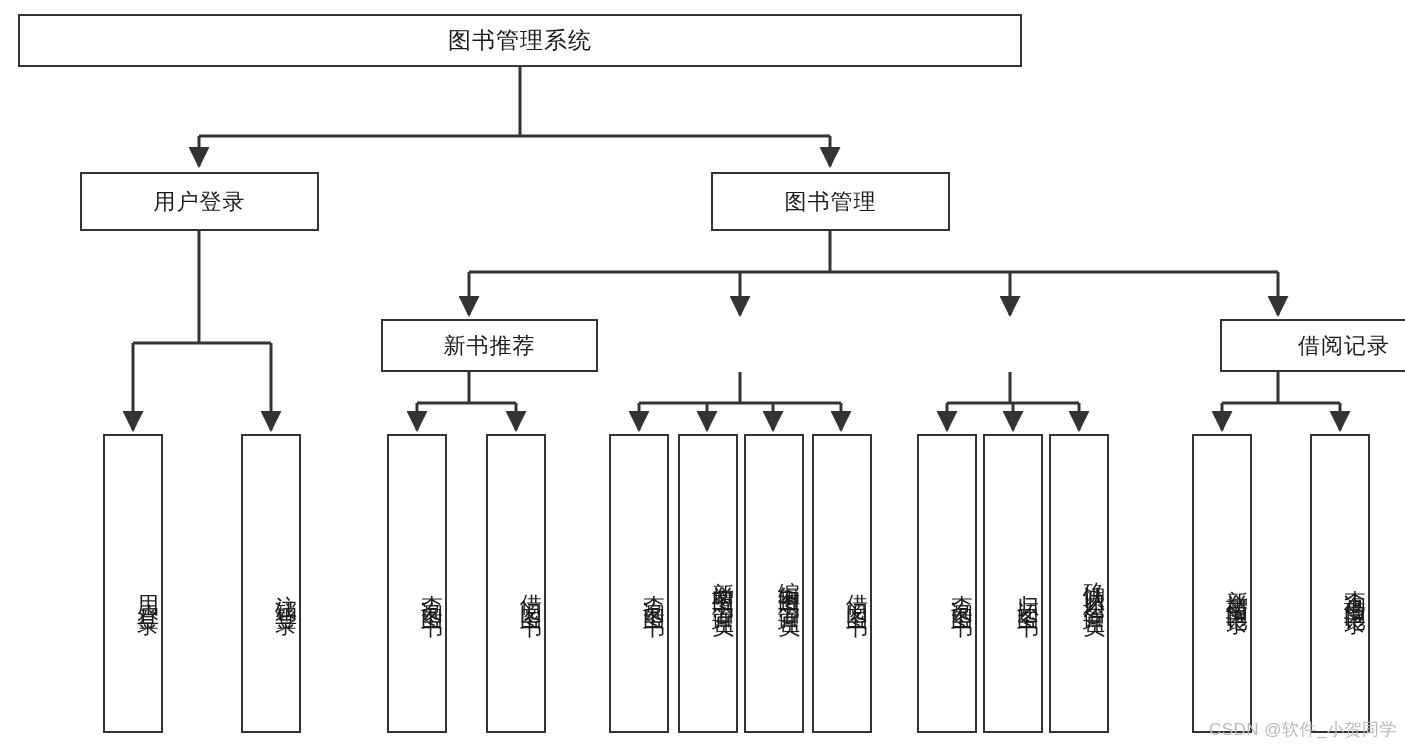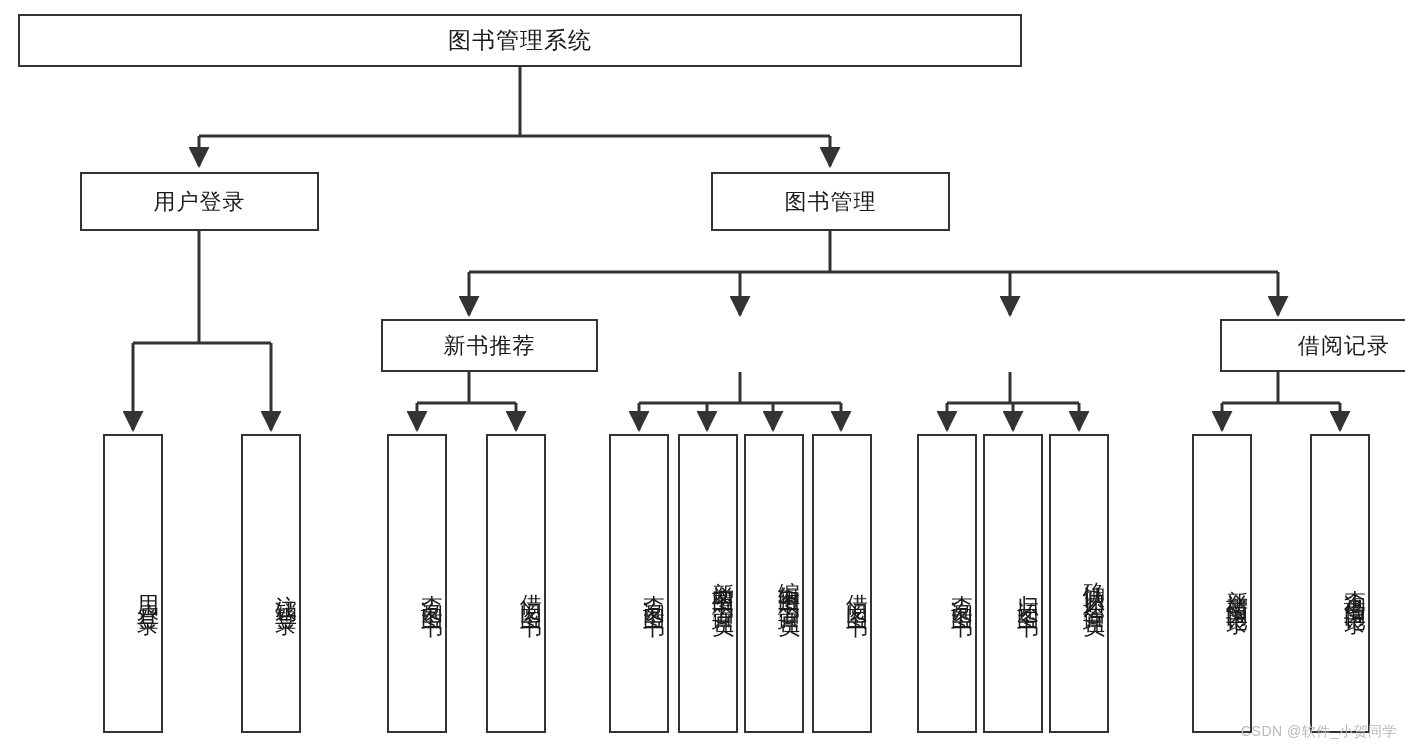--- a/index.html
+++ b/index.html
@@ -49,21 +49,21 @@
     padding-top:14px;
   }
   .node.v.tall-text{
     padding-top:6px;
     letter-spacing:5px;
   }
   .watermark{
     position:absolute;
     right:8px;
     bottom:6px;
-    font-size:14px;
+    font-size:17px;
     color:#b9b9b9;
     letter-spacing:0.5px;
     z-index:5;
     white-space:nowrap;
   }
 </style>
 </head>
 <body>
 
 <div id="diagram">

